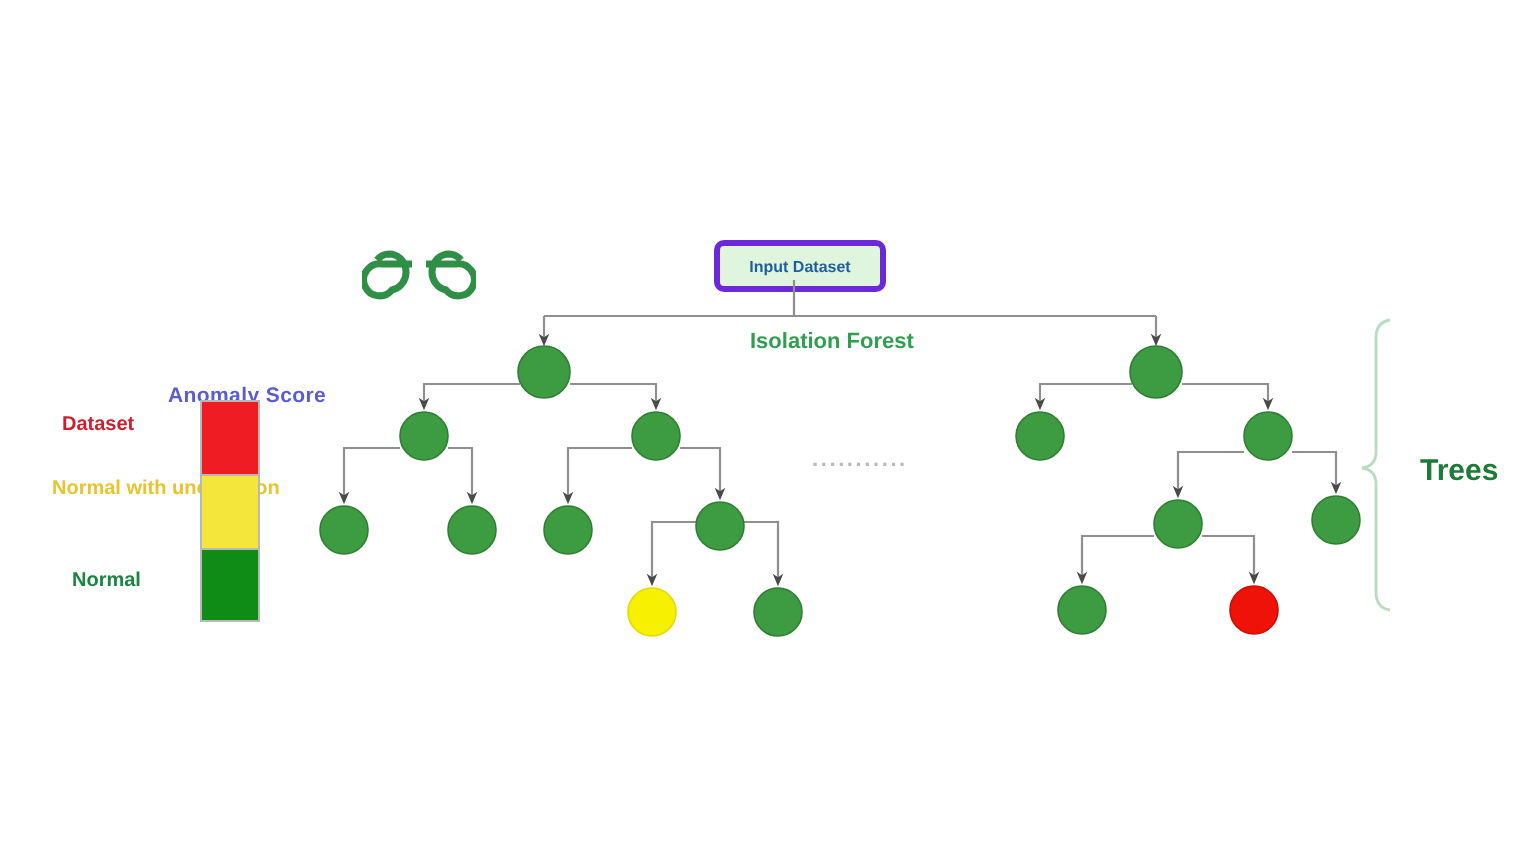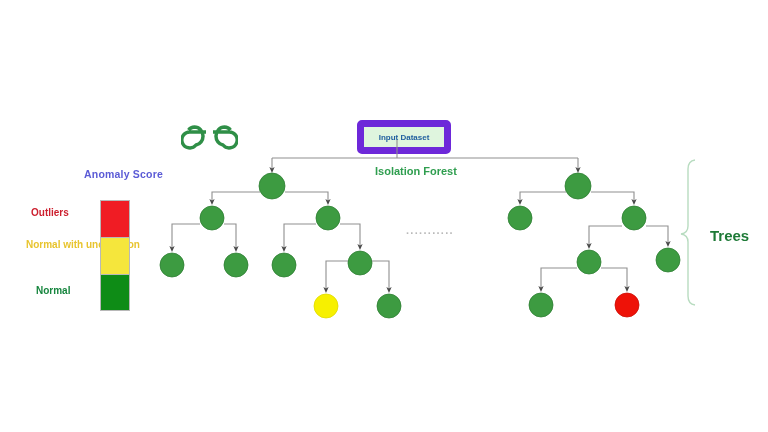--- a/index.html
+++ b/index.html
@@ -1,27 +1,27 @@
 <!DOCTYPE html>
 <html><head>
 <meta charset="utf-8">
 <style>
   html,body{margin:0;padding:0;background:#fff;}
   body{width:768px;height:432px;overflow:hidden;font-family:"Liberation Sans",sans-serif;}
   #stage{position:relative;width:768px;height:432px;background:#ffffff;}
   #svg-layer{position:absolute;left:0;top:0;width:768px;height:432px;}
   .lbl{position:absolute;font-weight:bold;white-space:nowrap;}
-  #anomaly-score-title{left:84px;top:168px;font-size:10.5px;color:#5b5bd6;letter-spacing:.2px;}
+  #anomaly-score-title{left:84px;top:192px;font-size:10.5px;color:#5b5bd6;letter-spacing:.2px;}
   #lbl-outliers{left:31px;top:207px;font-size:10px;color:#cc1f2e;}
   #lbl-normal-uncommon{left:26px;top:239px;font-size:10px;color:#e8c42e;line-height:12.5px;width:72px;text-align:left;font-weight:bold;}
   #lbl-normal{left:36px;top:285px;font-size:10px;color:#17863f;}
   #lbl-trees{left:710px;top:227px;font-size:15px;color:#1e7a37;}
   #lbl-isolation-forest{left:375px;top:165px;font-size:11px;color:#2f9e4f;}
   #input-dataset-box{position:absolute;left:357px;top:120px;width:80px;height:20px;
-     background:#dff5de;border:7px solid #6d28d9;border-radius:5px;
+     background:#dff5de;border:3px solid #6d28d9;border-radius:5px;
      display:flex;align-items:center;justify-content:center;}
   #input-dataset-label{font-size:8px;font-weight:bold;color:#1f5e9e;white-space:nowrap;}
   #colorbar{position:absolute;left:100px;top:200px;width:30px;height:111px;}
   #colorbar .seg{width:30px;height:37px;box-sizing:border-box;}
   #seg-outlier{border:1px solid #b8b8b8;border-bottom:none;}
   #seg-mid{border:1px solid #b8b8b8;border-bottom:none;}
   #seg-normal{border:1px solid #b8b8b8;}
   #gfg-logo{position:absolute;left:181px;top:117px;width:57px;height:34px;}
   #ellipsis-dots{position:absolute;left:406px;top:224px;font-size:11px;letter-spacing:1.3px;color:#b9b9b9;font-weight:bold;}
 </style>
@@ -33,21 +33,21 @@
   <div id="gfg-logo">
     <svg viewBox="0 0 114 68" width="57" height="34">
       <g fill="none" stroke="#2f8f47" stroke-width="7">
         <path d="M50 30 H20 a16 16 0 1 0 10 26 a17 18 0 0 0 14 -18 a17 18 0 0 0 -17 -18 a16 16 0 0 0 -12 6"></path>
         <path d="M64 30 H94 a16 16 0 1 1 -10 26 a17 18 0 0 1 -14 -18 a17 18 0 0 1 17 -18 a16 16 0 0 1 12 6"></path>
       </g>
     </svg>
   </div>
 
   <div class="lbl" id="anomaly-score-title" style="color: rgb(91, 91, 214);">Anomaly Score</div>
-  <div class="lbl" id="lbl-outliers" style="color: rgb(204, 31, 46);">Outliers</div>
+  <div class="lbl" id="lbl-outliers" style="color: rgb(204, 31, 46);">Dataset</div>
   <div class="lbl" id="lbl-normal-uncommon" style="color: rgb(232, 196, 46);">Normal with uncommon</div>
   <div class="lbl" id="lbl-normal" style="color: rgb(23, 134, 63);">Normal</div>
 
   <div id="colorbar">
     <div class="seg" id="seg-outlier" style="background: rgb(240, 28, 36);"></div>
     <div class="seg" id="seg-mid" style="background: rgb(245, 230, 60);"></div>
     <div class="seg" id="seg-normal" style="background: rgb(14, 140, 22);"></div>
   </div>
 
   <div id="input-dataset-box">

